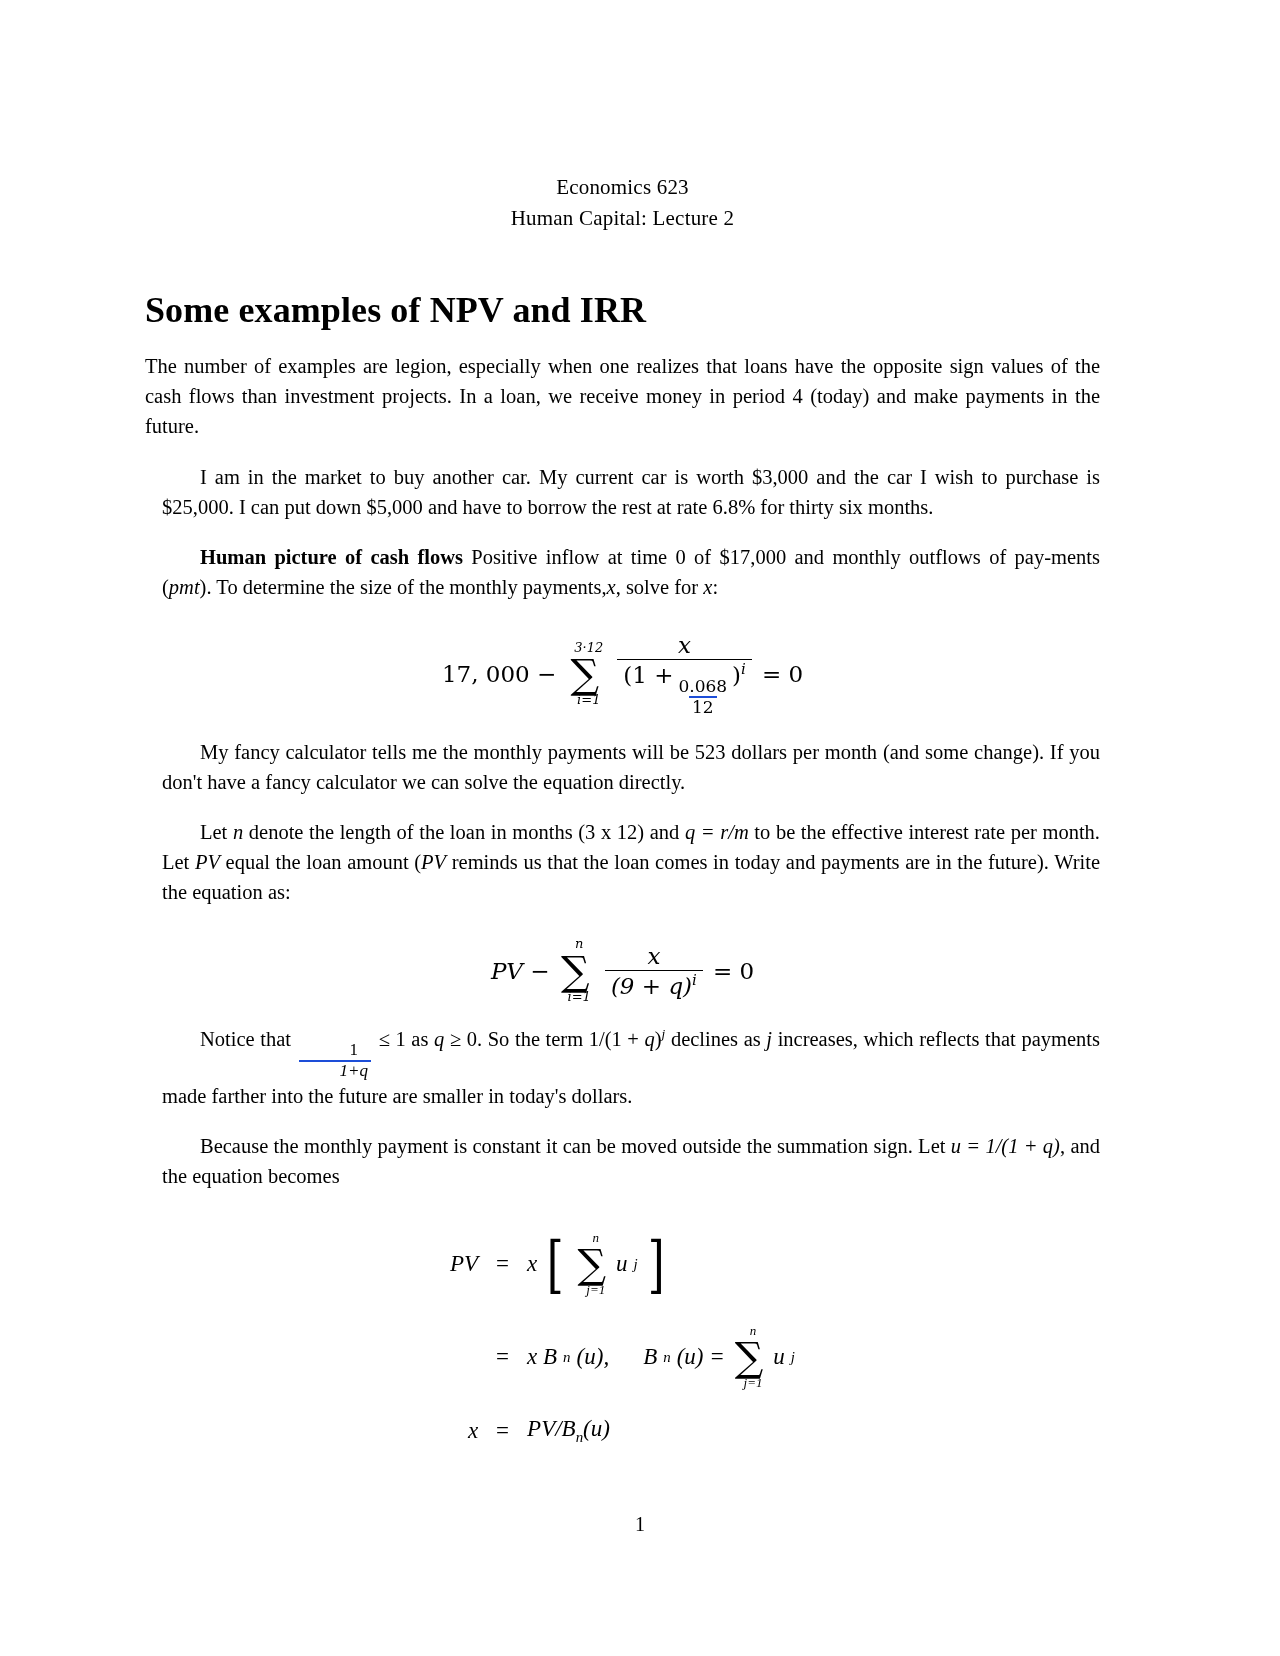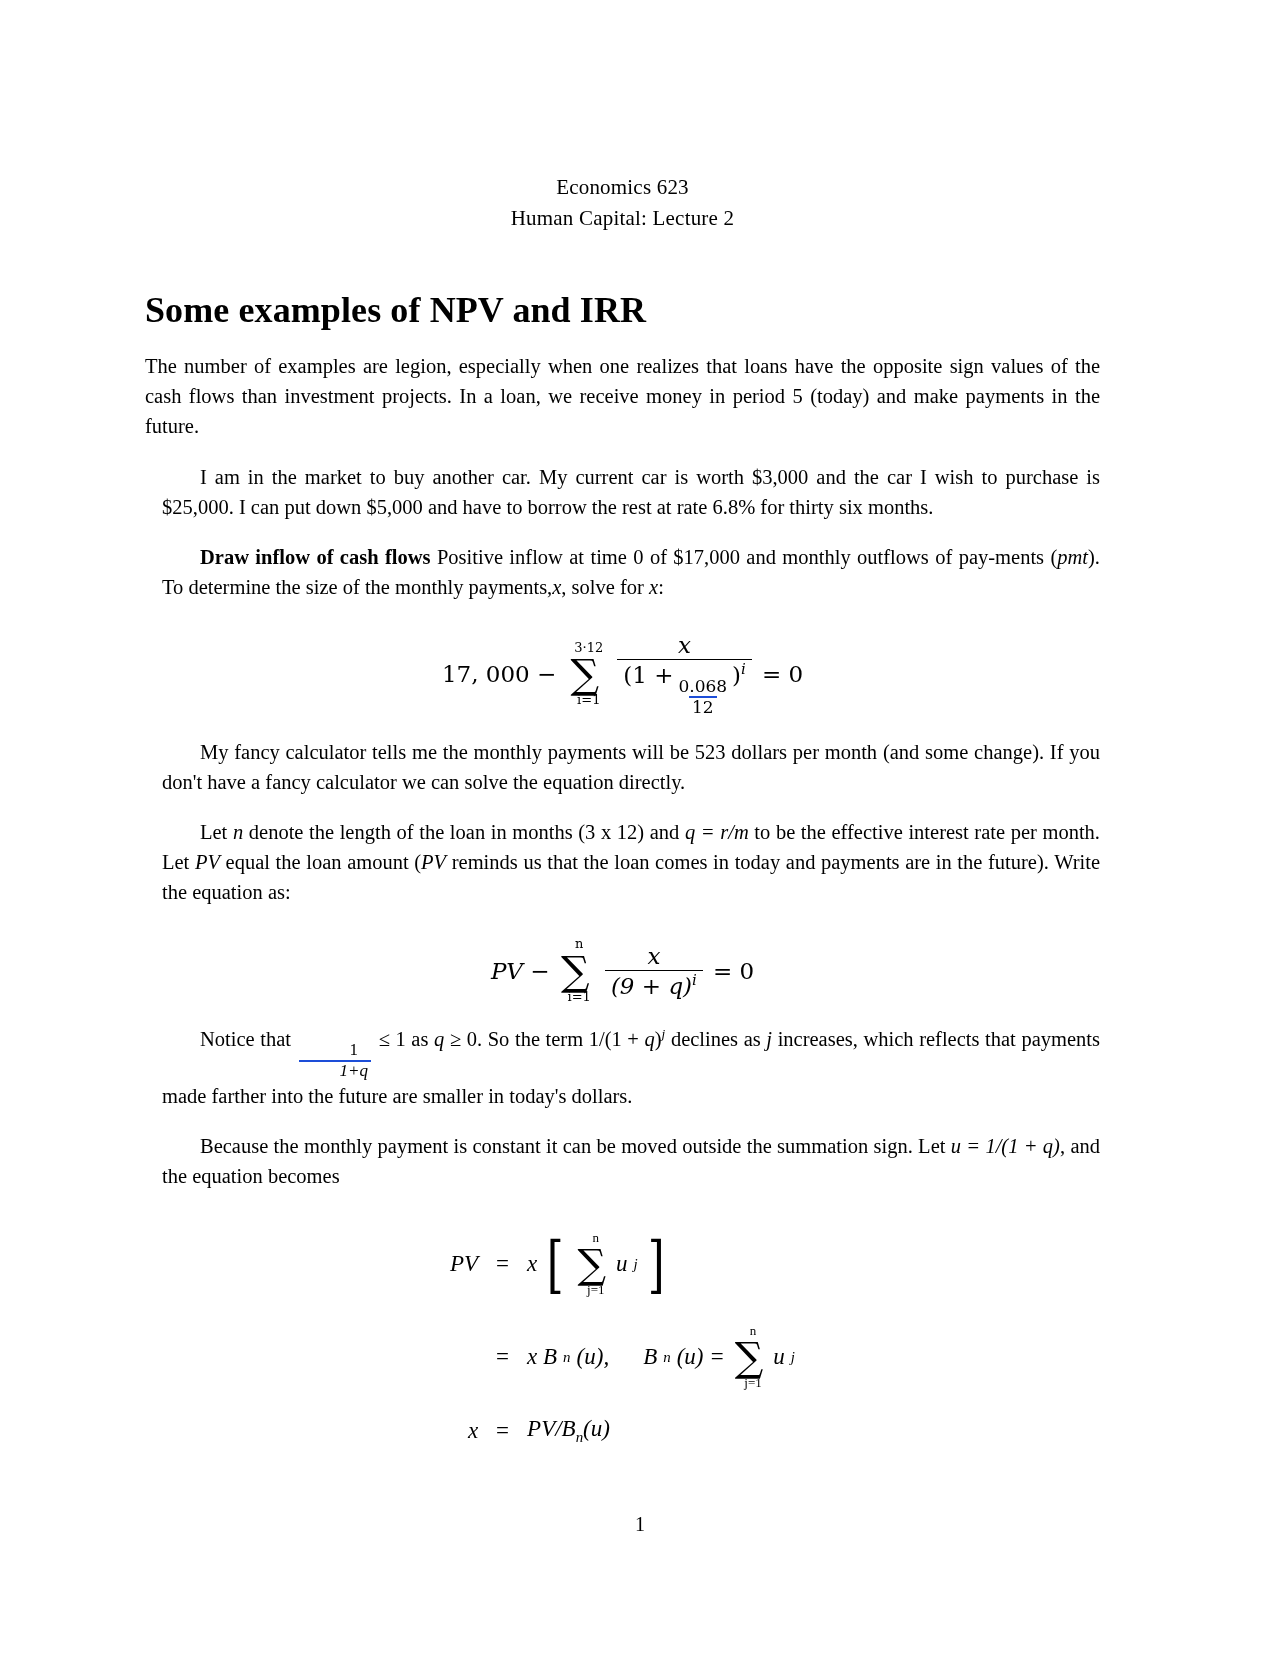--- a/index.html
+++ b/index.html
@@ -75,20 +75,21 @@
   .sum-block {
     display: inline-flex;
     flex-direction: column;
     align-items: center;
     justify-content: center;
     line-height: 1;
     margin: 0 4px;
   }
   .sum-lim {
     font-size: 13px;
+    font-style: italic;
     line-height: 1.1;
     margin-left: 8px;
   }
   .sum-sym {
     font-size: 40px;
     line-height: 0.95;
     font-family: "DejaVu Serif", serif;
   }
   .frac {
     display: inline-flex;
@@ -154,26 +155,26 @@
 <div class="page">
   <div class="content">
 
     <div class="header-block">
       <div>Economics 623</div>
       <div>Human Capital: Lecture 2</div>
     </div>
 
     <h1 class="title">Some examples of NPV and IRR</h1>
 
-    <p class="para">The number of examples are legion, especially when one realizes that loans have the opposite sign values of the cash flows than investment projects. In a loan, we receive money in period 5 (today) and make payments in the future.</p>
+    <p class="para">The number of examples are legion, especially when one realizes that loans have the opposite sign values of the cash flows than investment projects. In a loan, we receive money in period 4 (today) and make payments in the future.</p>
 
     <p class="para indent">I am in the market to buy another car. My current car is worth $3,000 and the car I wish to purchase is $25,000. I can put down $5,000 and have to borrow the rest at rate 6.8% for thirty six months.</p>
 
     <p class="para indent">
-      <span class="bold">Draw inflow of cash flows</span><span> Positive inflow at time 0 of $17,000 and monthly outflows of pay-ments (</span><span class="it">pmt</span><span>). To determine the size of the monthly payments,</span><span class="it">x</span><span>, solve for </span><span class="it">x</span><span>:</span>
+      <span class="bold">Human picture of cash flows</span><span> Positive inflow at time 0 of $17,000 and monthly outflows of pay-ments (</span><span class="it">pmt</span><span>). To determine the size of the monthly payments,</span><span class="it">x</span><span>, solve for </span><span class="it">x</span><span>:</span>
     </p>
 
     <div class="math-display">
       <span class="mrow">
         <span class="mn">17, 000 −</span>
         <span class="sum-block">
           <span class="sum-lim">3·12</span>
           <span class="sum-sym">∑</span>
           <span class="sum-lim">i=1</span>
         </span>

